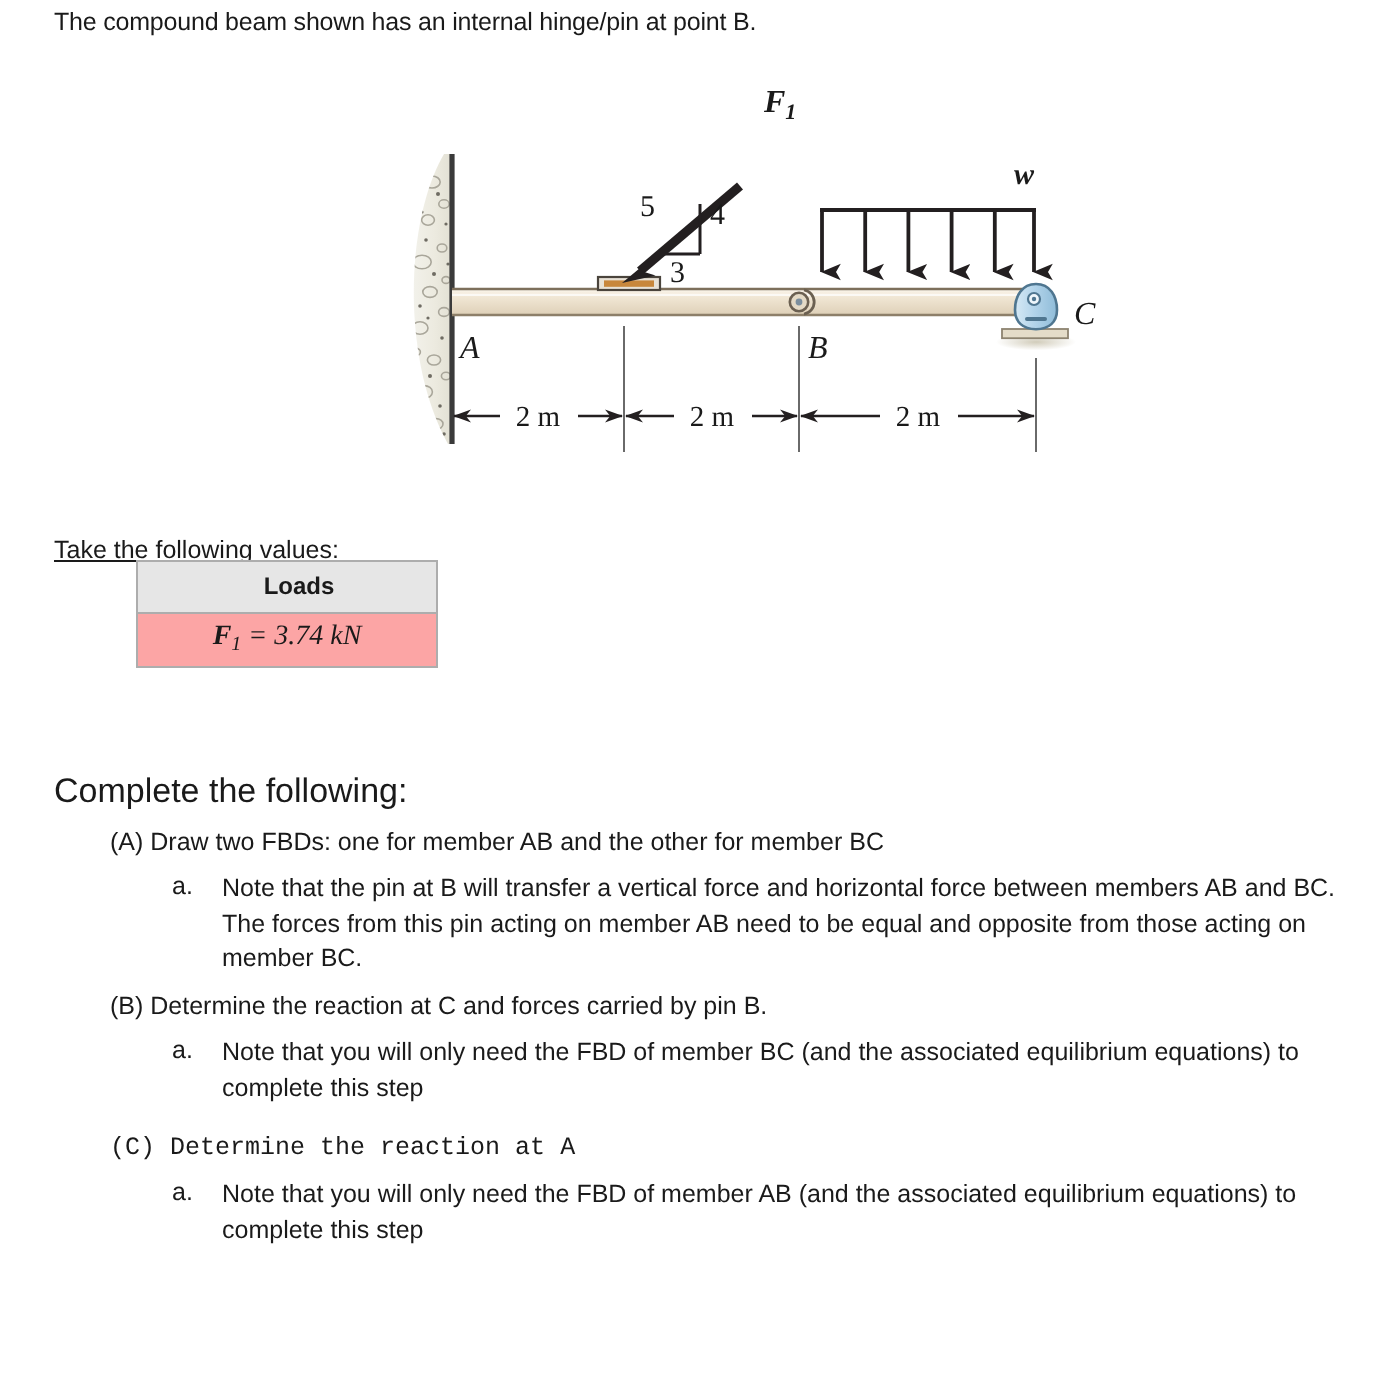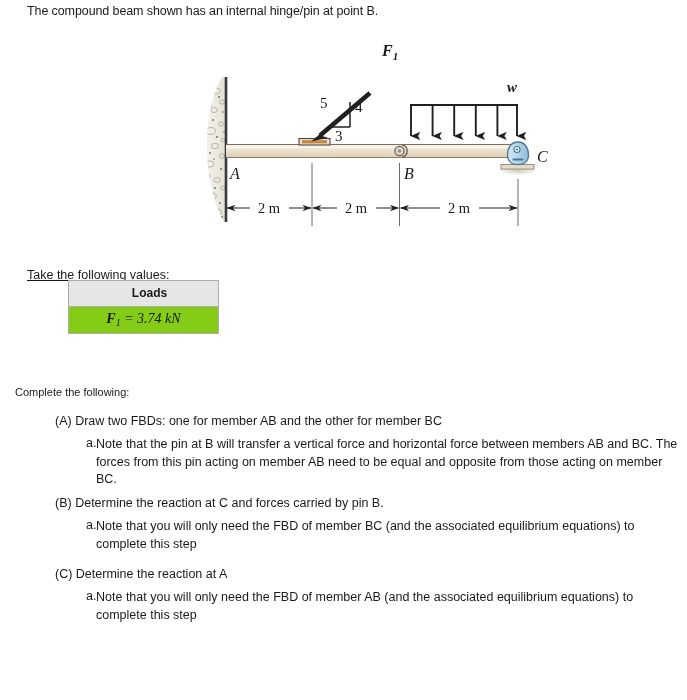--- a/index.html
+++ b/index.html
@@ -50,21 +50,21 @@
     left: 68px;
     top: 280px;
     width: 151px;
     border-collapse: collapse;
     font-size: 12.5px;
   }
   .loads-table td {
     border: 1px solid #adadad;
     text-align: center;
     padding: 4px 2px 5px 2px;
-    background: #84cc16;
+    background: #fca5a5;
   }
   .loads-table td.hdr {
     background: #e6e6e6;
     font-weight: bold;
     font-size: 12px;
     padding: 5px 2px 6px 14px;
   }
   .mathrow {
     font-family: "Liberation Serif", serif;
     font-style: italic;
@@ -73,23 +73,23 @@
   .mathrow b { font-style: italic; }
   .sub {
     font-size: 10px;
     vertical-align: -0.28em;
     font-style: italic;
   }
 
   
   .complete {
     position: absolute;
-    left: 15px;
+    left: 27px;
     top: 386px;
-    font-size: 11px;
+    font-size: 17px;
     white-space: nowrap;
   }
 
   .item-l1 {
     position: absolute;
     left: 55px;
     font-size: 12.5px;
     white-space: nowrap;
   }
   .item-l2 {
@@ -98,29 +98,29 @@
     font-size: 12.5px;
     width: 600px;
   }
   .item-l2 .marker {
     position: absolute;
     left: 0;
     top: 0;
   }
   .item-l2 .txt {
     display: block;
-    margin-left: 10px;
+    margin-left: 25px;
     line-height: 17.5px;
   }
 
   .p-a  { top: 414px; }
   .p-a1 { top: 436px; }
   .p-b  { top: 496px; }
   .p-b1 { top: 518px; }
-  .p-c  { top: 567px; }
+  .p-c  { top: 567px; font-family: Liberation Mono, monospace; }
   .p-c1 { top: 589px; }
 </style>
 </head>
 <body>
 
 <div class="intro">The compound beam shown has an internal hinge/pin at point B.</div>
 
 <div class="figure">
   <svg class="fig-svg" viewBox="0 0 380 190" xmlns="http://www.w3.org/2000/svg">
     <defs>

